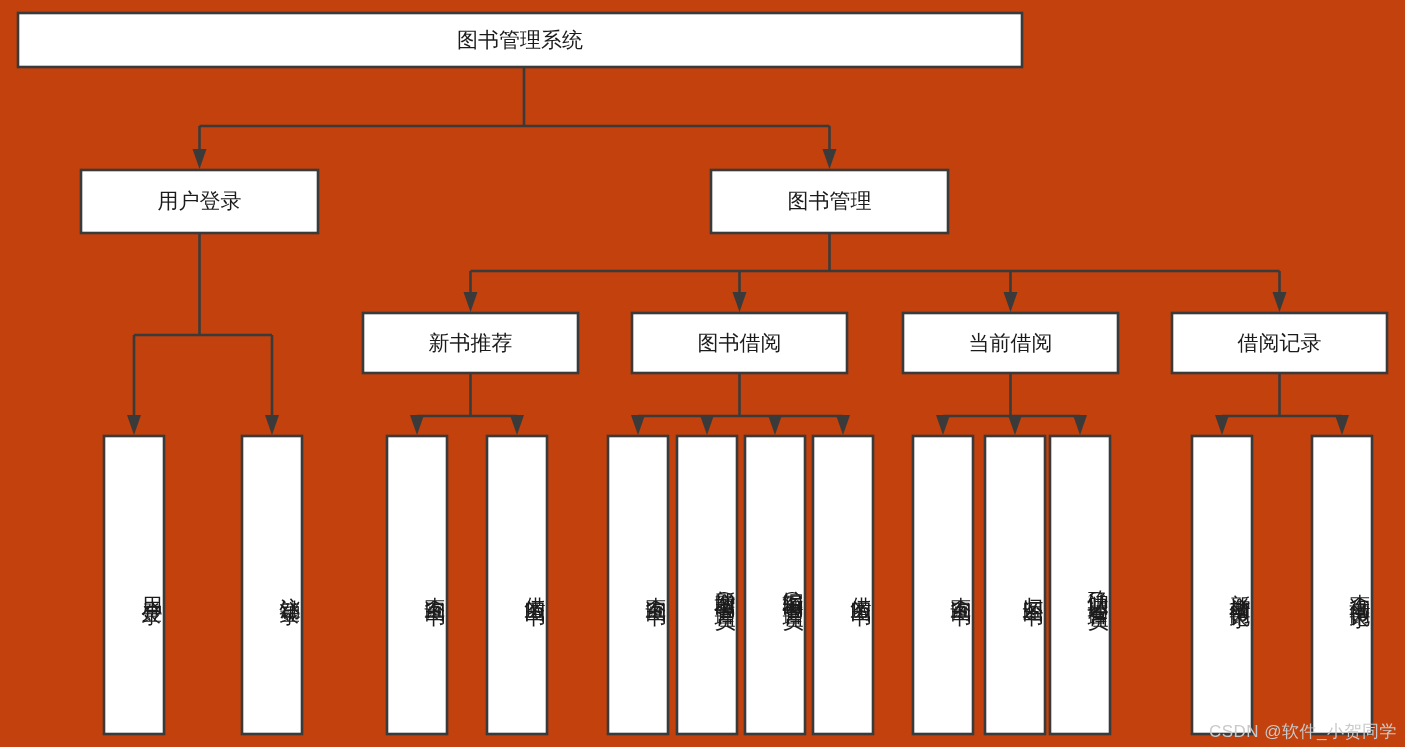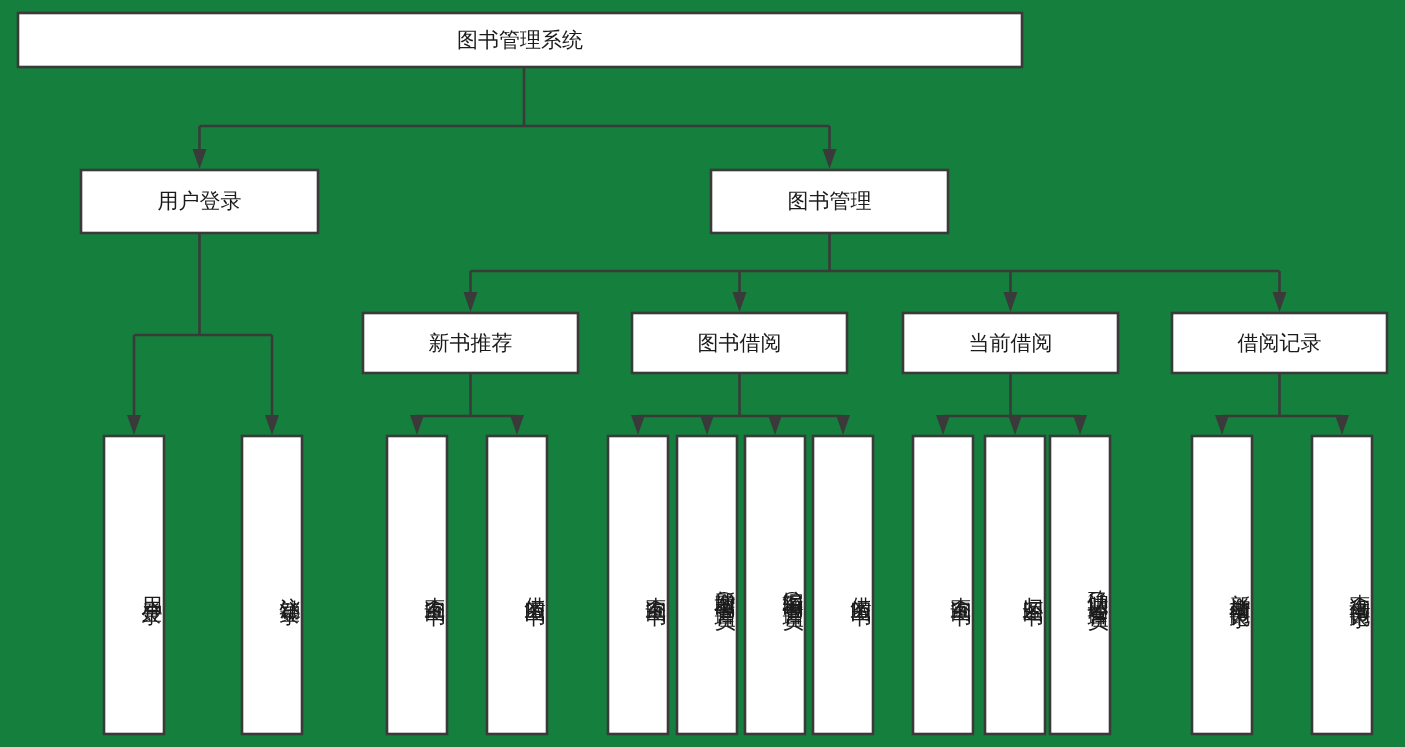--- a/index.html
+++ b/index.html
@@ -10,21 +10,21 @@
   body {
     width: 1405px;
     height: 747px;
     font-family: "Liberation Sans", "DejaVu Sans", sans-serif;
     overflow: hidden;
   }
   #diagram-root {
     position: relative;
     width: 1405px;
     height: 747px;
-    background: #15803d;
+    background: #c2410c;
   }
   svg#flow-svg {
     position: absolute;
     left: 0;
     top: 0;
     width: 1405px;
     height: 747px;
     display: block;
   }
   .node-box {
@@ -178,14 +178,15 @@
       <div class="node-label-v" style="left: 677px; top: 446px; width: 60px; height: 280px;">新增图书（管理员）</div>
       <div class="node-label-v" style="left: 745px; top: 446px; width: 60px; height: 280px;">编辑图书（管理员）</div>
       <div class="node-label-v" style="left: 813px; top: 446px; width: 60px; height: 280px;">借阅图书</div>
       <div class="node-label-v" style="left: 913px; top: 446px; width: 60px; height: 280px;">查询图书</div>
       <div class="node-label-v" style="left: 985px; top: 446px; width: 60px; height: 280px;">归还图书</div>
       <div class="node-label-v" style="left: 1050px; top: 446px; width: 60px; height: 280px;">确认归还（管理员）</div>
       <div class="node-label-v" style="left: 1192px; top: 446px; width: 60px; height: 280px;">新增借阅记录</div>
       <div class="node-label-v" style="left: 1312px; top: 446px; width: 60px; height: 280px;">查询借阅记录</div>
     </div>
 
+  <div class="watermark">CSDN @软件_小贺同学</div>
 
 </div>
 
 </body></html>

